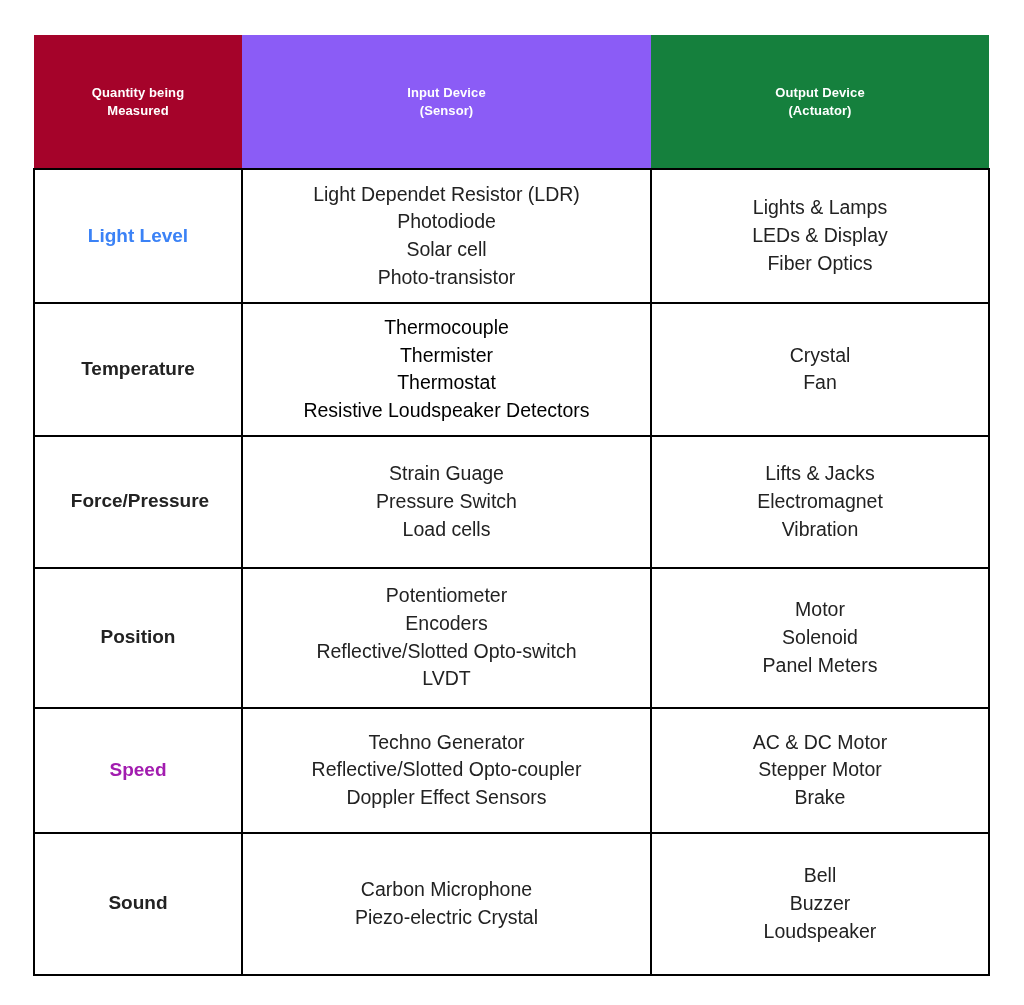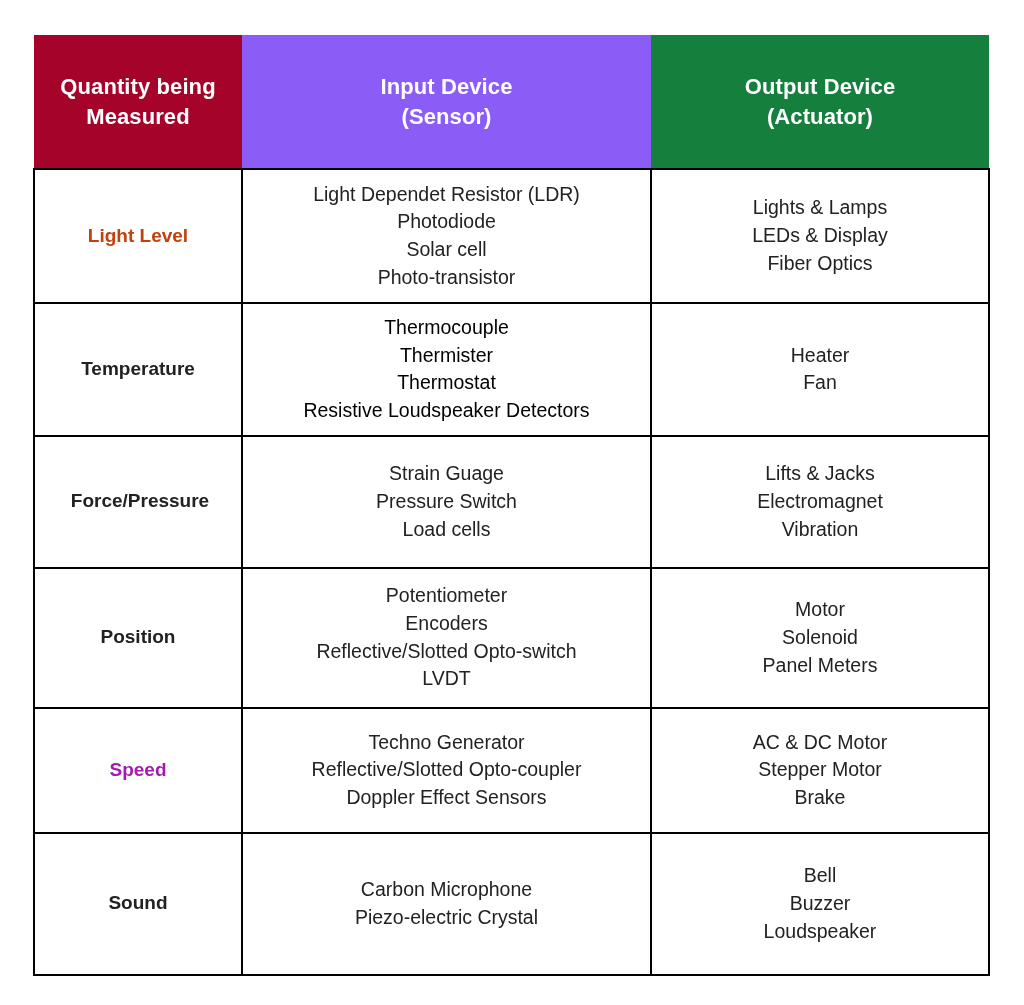--- a/index.html
+++ b/index.html
@@ -32,21 +32,21 @@
     border-collapse: collapse;
     table-layout: fixed;
     width: 955px;
   }
 
   
   thead tr.header-row th {
     background: #A5032A;
     color: #ffffff;
     font-weight: bold;
-    font-size: 22px;
+    font-size: 13px;
     line-height: 1.35;
     text-align: center;
     vertical-align: middle;
     height: 133px;
     padding: 0 6px;
     border: none;
     letter-spacing: 0.1px;
     margin-left: 24px;
   }
 
@@ -116,21 +116,21 @@
           <th style="background: #15803d; color: rgb(255, 255, 255);">
             <span class="cell-lines">
               <span class="line">Output Device</span>
               <span class="line">(Actuator)</span>
             </span>
           </th>
         </tr>
       </thead>
       <tbody id="table-body">
           <tr class="row-0">
-            <td class="quantity-cell" style="color: #c2410c; border-color: rgb(0, 0, 0);"><span>Light Level</span></td>
+            <td class="quantity-cell" style="color: #3b82f6; border-color: rgb(0, 0, 0);"><span>Light Level</span></td>
             <td class="input-cell" style="color: rgb(34, 34, 34); border-color: rgb(0, 0, 0);">
               <span class="cell-lines">
                 <span class="line">Light Dependet Resistor (LDR)</span>
                 <span class="line">Photodiode</span>
                 <span class="line">Solar cell</span>
                 <span class="line">Photo-transistor</span>
               </span>
             </td>
             <td class="output-cell" style="color: rgb(34, 34, 34); border-color: rgb(0, 0, 0);">
               <span class="cell-lines">
@@ -145,21 +145,21 @@
             <td class="input-cell" style="color: #000000; border-color: rgb(0, 0, 0);">
               <span class="cell-lines">
                 <span class="line">Thermocouple</span>
                 <span class="line">Thermister</span>
                 <span class="line">Thermostat</span>
                 <span class="line">Resistive Loudspeaker Detectors</span>
               </span>
             </td>
             <td class="output-cell" style="color: rgb(34, 34, 34); border-color: rgb(0, 0, 0);">
               <span class="cell-lines">
-                <span class="line">Heater</span>
+                <span class="line">Crystal</span>
                 <span class="line">Fan</span>
               </span>
             </td>
           </tr>
           <tr class="row-2">
             <td class="quantity-cell" style="color: rgb(34, 34, 34); border-color: rgb(0, 0, 0); padding-left: 12px;"><span>Force/Pressure</span></td>
             <td class="input-cell" style="color: rgb(34, 34, 34); border-color: rgb(0, 0, 0); border-radius: 32px;">
               <span class="cell-lines">
                 <span class="line">Strain Guage</span>
                 <span class="line">Pressure Switch</span>

